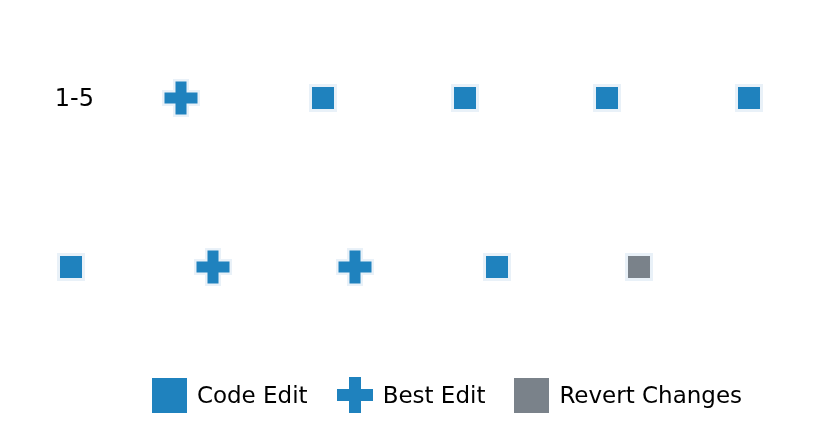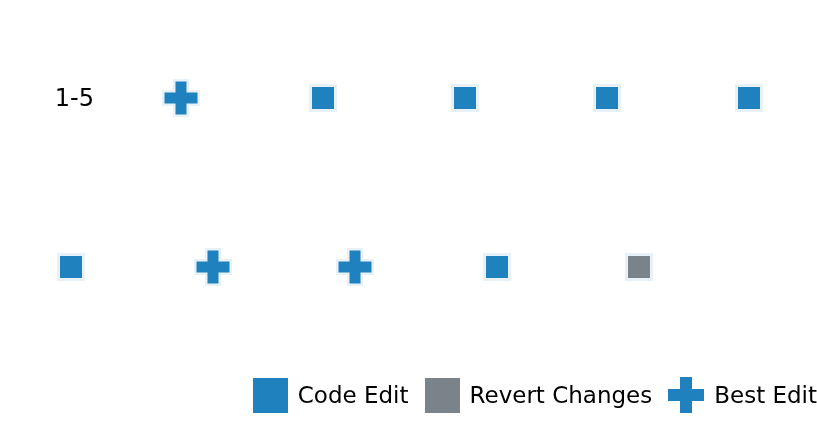--- a/index.html
+++ b/index.html
@@ -16,21 +16,21 @@
     width:91px;box-sizing:border-box;padding-right:16px;text-align:right;
     font-size:24px;line-height:40px;color:#000000;flex:0 0 auto;
   }
   .marker-cell{
     width:142px;height:40px;flex:0 0 auto;display:flex;
     align-items:center;justify-content:center;
   }
   .marker-cell svg{display:block;}
   .legend{
     position:absolute;left:77px;right:0;top:373px;height:44px;
-    display:flex;align-items:center;justify-content:flex-end;gap:16px;
+    display:flex;align-items:center;justify-content:center;gap:29px;
   }
   .legend-item{display:flex;align-items:center;gap:10px;}
   .legend-swatch{display:flex;align-items:center;justify-content:center;}
   .legend-swatch svg{display:block;}
   .legend-label{font-size:23px;color:#000000;white-space:nowrap;}
 </style>
 </head>
 <body>
 
 <div class="figure">
@@ -95,28 +95,28 @@
       <div class="legend-item">
         <span class="legend-swatch">
           <svg width="35" height="35" viewBox="0 0 35 35">
             <rect width="35" height="35" fill="#1F82BE"></rect>
           </svg>
         </span>
         <span class="legend-label">Code Edit</span>
       </div>
       <div class="legend-item">
         <span class="legend-swatch">
+          <svg width="36" height="36" viewBox="0 0 36 36">
+            <path d="M12 0 H24 V12 H36 V24 H24 V36 H12 V24 H0 V12 H12 Z" fill="#1F82BE"></path>
+          </svg>
+        </span>
+        <span class="legend-label">Best Edit</span>
+      </div>
+      <div class="legend-item">
+        <span class="legend-swatch">
           <svg width="35" height="35" viewBox="0 0 35 35">
             <rect width="35" height="35" fill="#7A828A"></rect>
           </svg>
         </span>
         <span class="legend-label">Revert Changes</span>
       </div>
-      <div class="legend-item">
-        <span class="legend-swatch">
-          <svg width="36" height="36" viewBox="0 0 36 36">
-            <path d="M12 0 H24 V12 H36 V24 H24 V36 H12 V24 H0 V12 H12 Z" fill="#1F82BE"></path>
-          </svg>
-        </span>
-        <span class="legend-label">Best Edit</span>
-      </div>
     </div>
 </div>
 
 </body></html>

